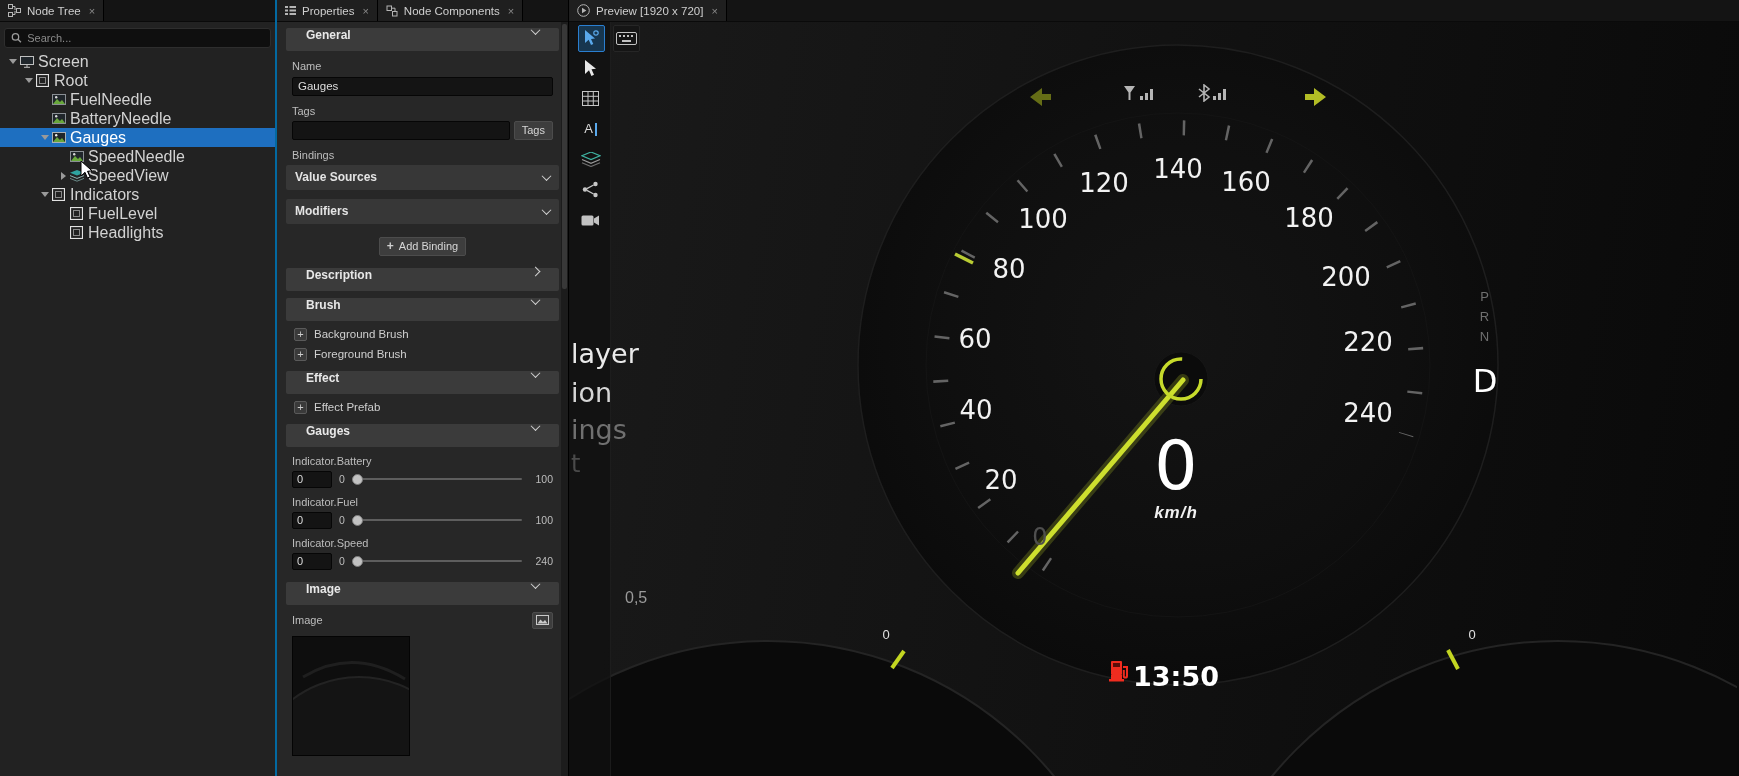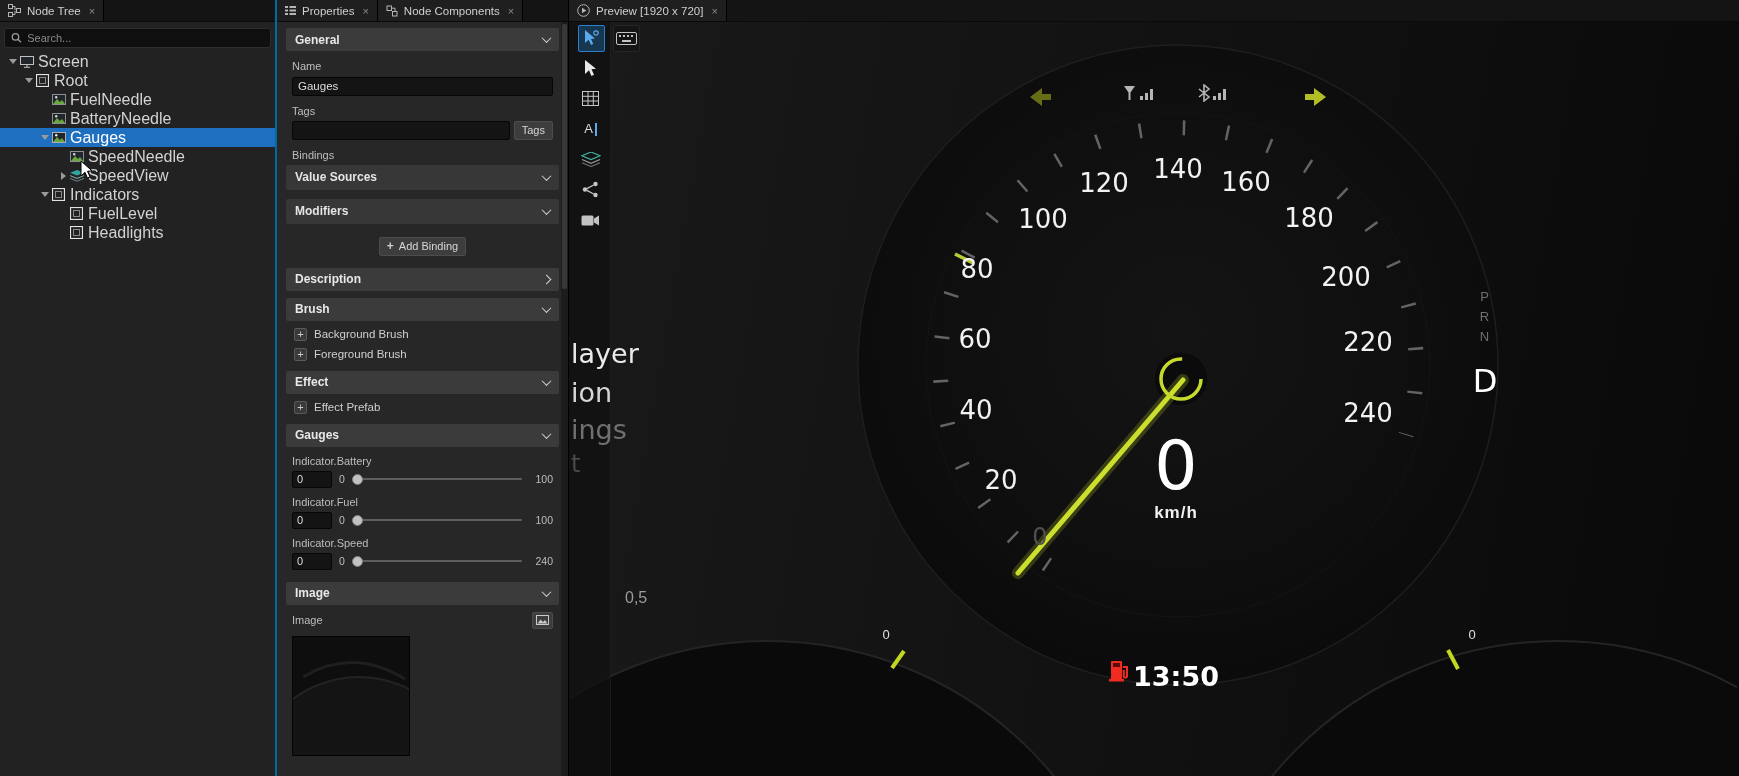--- a/index.html
+++ b/index.html
@@ -32,21 +32,21 @@
   .exp .tri-down { width:0; height:0; border-left:4px solid transparent; border-right:4px solid transparent; border-top:5px solid #9a9a9a; }
   .exp .tri-right { width:0; height:0; border-top:4px solid transparent; border-bottom:4px solid transparent; border-left:5px solid #9a9a9a; }
   .ticon { width:18px; flex:0 0 18px; display:inline-flex; align-items:center; }
   .lvl0 { padding-left:6px; } .lvl1 { padding-left:22px; } .lvl2 { padding-left:38px; } .lvl3 { padding-left:56px; }
   .mouse-cursor { position:absolute; left:80px; top:138px; z-index:5; pointer-events:none; }
 
   
   .prop-panel { width:292px; background:#272727; border-right:1px solid #000; }
   .prop-body { flex:1; overflow:hidden; padding-top:6px; position:relative; }
   .sec-bar { height:23px; margin:0 9px; background:#3b3b3b; border-radius:2px; display:flex;
-    align-items:center; justify-content:space-between; padding:0 9px; color:#e8e8e8;
+    justify-content:space-between; padding:0 20px; color:#e8e8e8;
     font-size:12px; font-weight:bold; }
   .sub-bar { height:25px; margin:9px 9px 0 9px; background:#373737; border-radius:2px; display:flex;
     align-items:center; justify-content:space-between; padding:0 9px; color:#e4e4e4; font-size:12px; font-weight:bold; }
   .flabel { margin:9px 0 4px 15px; color:#bdbdbd; font-size:11px; }
   .tinput { margin:0 15px; height:19px; background:#141414; border:1px solid #060606; border-radius:2px;
     color:#dddddd; font-size:11.5px; padding:0 5px; width:calc(100% - 30px); outline:none;
     font-family:"Liberation Sans",sans-serif; }
   .tags-row { display:flex; margin:0 15px; gap:4px; }
   .tags-row .tinput { margin:0; flex:1; width:auto; }
   .mini-btn { height:19px; background:#3d3d3d; border:1px solid #4c4c4c; border-radius:2px;
@@ -84,21 +84,21 @@
   .tool-btn.selected { background:#17364f; border:1px solid #2a7fd1; }
   .tool-text { color:#d8d8d8; font-size:13px; display:flex; align-items:flex-end; }
   .tool-text .caret { width:2px; height:13px; background:#5aa9ec; margin-left:2px; }
 
   .g-num { position:absolute; transform:translate(-50%,-50%); color:#f2f2f2; font-size:26px;
     font-family:"DejaVu Sans",sans-serif; }
   .g-num.dim { color:#4f4f4f; font-size:24px; }
   .speed-value { position:absolute; transform:translateX(-50%); color:#ffffff; font-size:68px;
     font-family:"DejaVu Sans",sans-serif; }
   .speed-unit { position:absolute; transform:translateX(-50%); color:#f0f0f0; font-size:17px;
-    font-weight:bold; letter-spacing:1px; }
+    font-weight:bold; letter-spacing:1px;font-style:italic; }
   .frag { position:absolute; left:2px; font-size:27px; font-family:"DejaVu Sans",sans-serif; }
   .gear-letter { position:absolute; transform:translate(-50%,-50%); color:#6f6f6f; font-size:13px; letter-spacing:1px; }
   .gear-sel { position:absolute; transform:translate(-50%,-50%); color:#ffffff; font-size:32px; font-weight:500;
     font-family:"DejaVu Sans",sans-serif; }
   .trip { position:absolute; color:#9a9a9a; font-size:16px; }
   .side-zero { position:absolute; transform:translate(-50%,-50%); color:#e0e0e0; font-size:13px; }
   .clock { position:absolute; transform:translateX(-50%); color:#ffffff; font-size:27px; font-weight:bold;
     font-family:"DejaVu Sans",sans-serif; }
   .abs { position:absolute; }
 </style>
@@ -537,21 +537,21 @@
           <rect x="15" y="12" width="3" height="4" fill="#b5b5b5"></rect>
           <rect x="20" y="9" width="3" height="7" fill="#b5b5b5"></rect>
           <rect x="25" y="5" width="3" height="11" fill="#b5b5b5"></rect>
         </svg>
     </div>
 
     <span class="g-num dim" style="left:471px;top:515px">0</span>
     <span class="g-num" style="left:432px;top:458px">20</span>
     <span class="g-num" style="left:407px;top:388px">40</span>
     <span class="g-num" style="left:406px;top:317px">60</span>
-    <span class="g-num" style="left:408px;top:247px">80</span>
+    <span class="g-num" style="left:440px;top:247px">80</span>
     <span class="g-num" style="left:474px;top:197px">100</span>
     <span class="g-num" style="left:535px;top:161px">120</span>
     <span class="g-num" style="left:609px;top:147px">140</span>
     <span class="g-num" style="left:677px;top:160px">160</span>
     <span class="g-num" style="left:740px;top:196px">180</span>
     <span class="g-num" style="left:777px;top:255px">200</span>
     <span class="g-num" style="left:799px;top:320px">220</span>
     <span class="g-num" style="left:799px;top:391px">240</span>
 
     <span class="speed-value" style="left:607px;top:404px">0</span>

